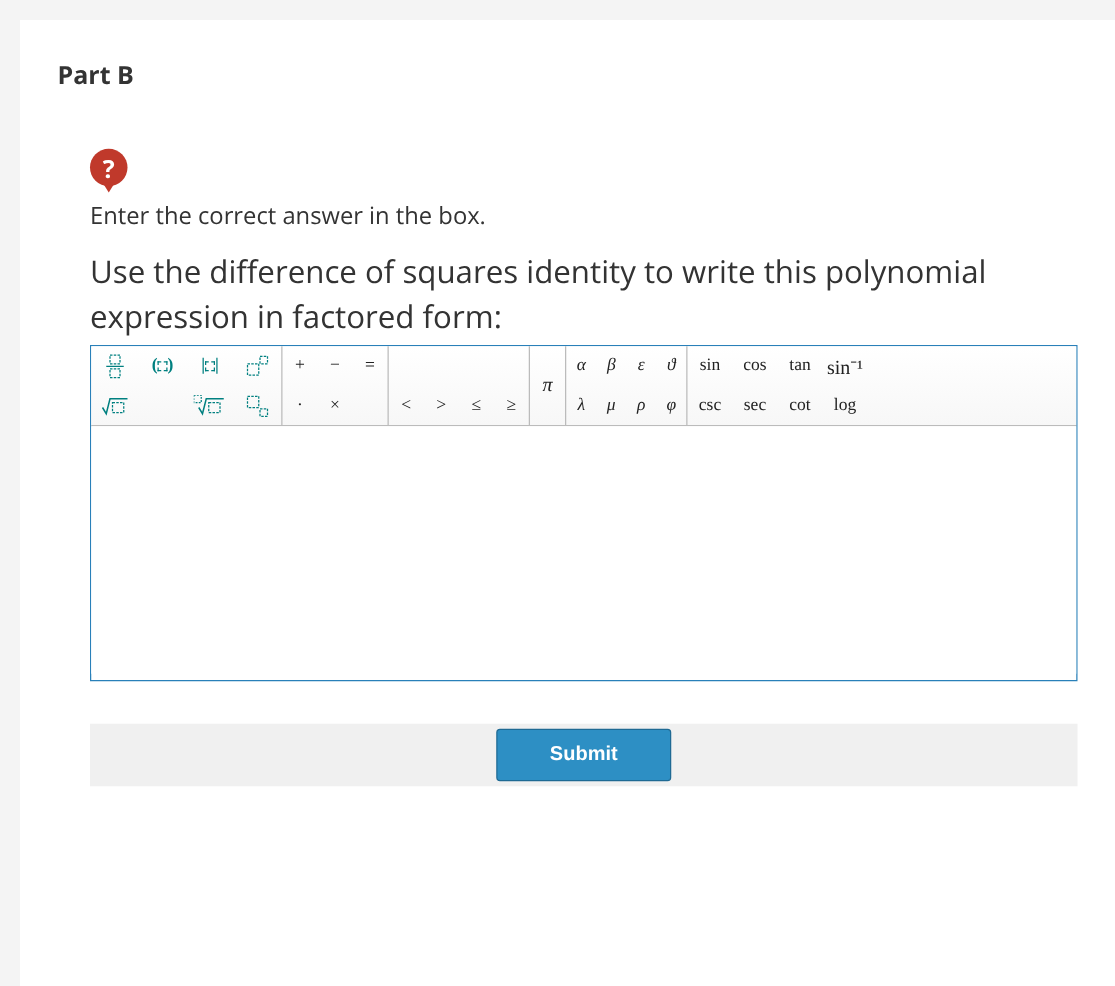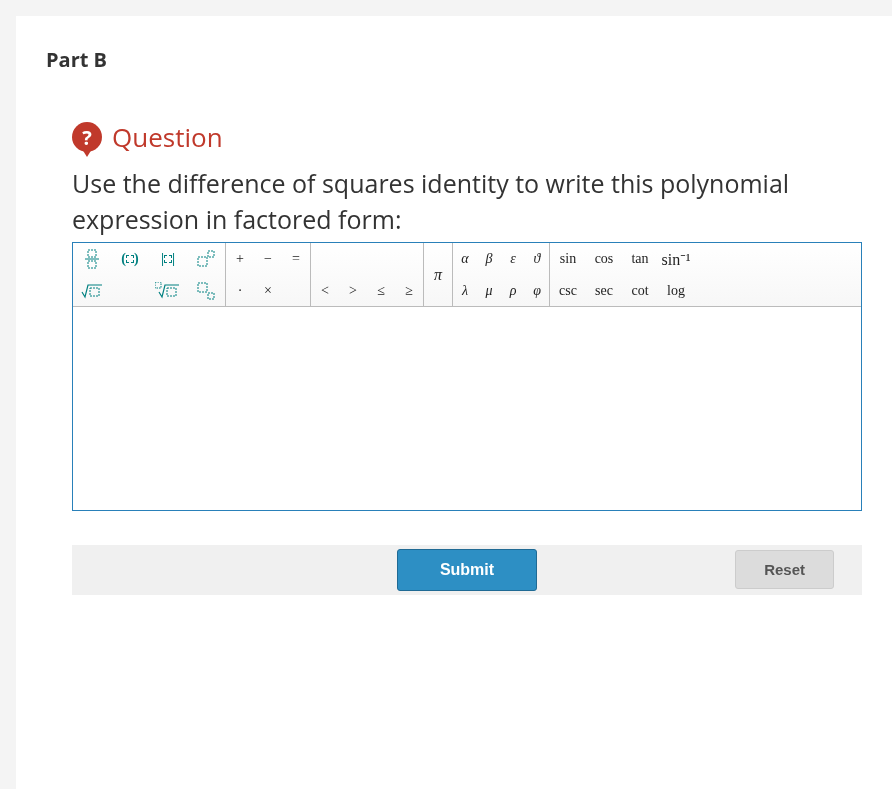--- a/index.html
+++ b/index.html
@@ -203,23 +203,23 @@
 
 <div class="page">
   <div class="content">
 
     <div class="part-label">Part B</div>
 
     <div class="question-block">
 
       <div class="question-header">
         <div class="q-icon">?</div>
-        <div class="q-title">Question</div>
       </div>
 
+      <div class="instruction">Enter the correct answer in the box.</div>
 
       <div class="prompt">Use the difference of squares identity to write this polynomial expression in factored form:</div>
 
       <div class="editor">
         <div class="toolbar">
 
           <div class="tb-group templates">
             <div class="tb-btn teal" title="fraction">
               <svg width="16" height="22">
                   <rect x="4" y="2" width="8" height="7" fill="none" stroke="#008080" stroke-dasharray="2,1"></rect>
@@ -310,18 +310,17 @@
             <div class="tb-btn">cot</div>
             <div class="tb-btn">log</div>
           </div>
 
         </div>
         <textarea class="editor-input" style=""></textarea>
       </div>
 
       <div class="button-row">
         <button class="btn-submit">Submit</button>
-        <button class="btn-reset">Reset</button>
       </div>
 
     </div>
   </div>
 </div>
 
 </body></html>

